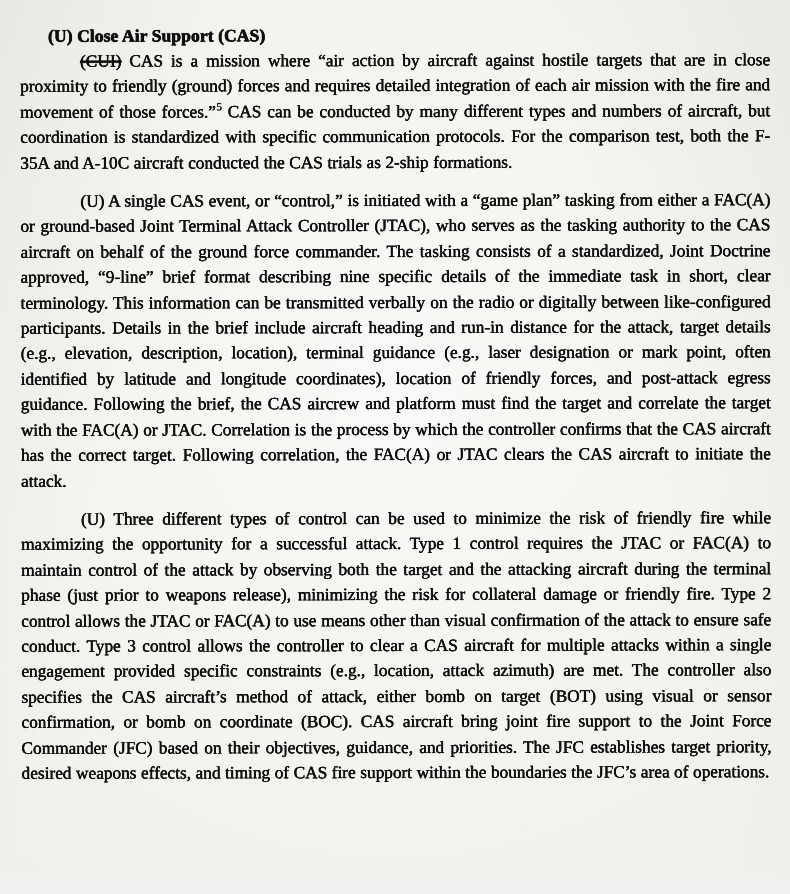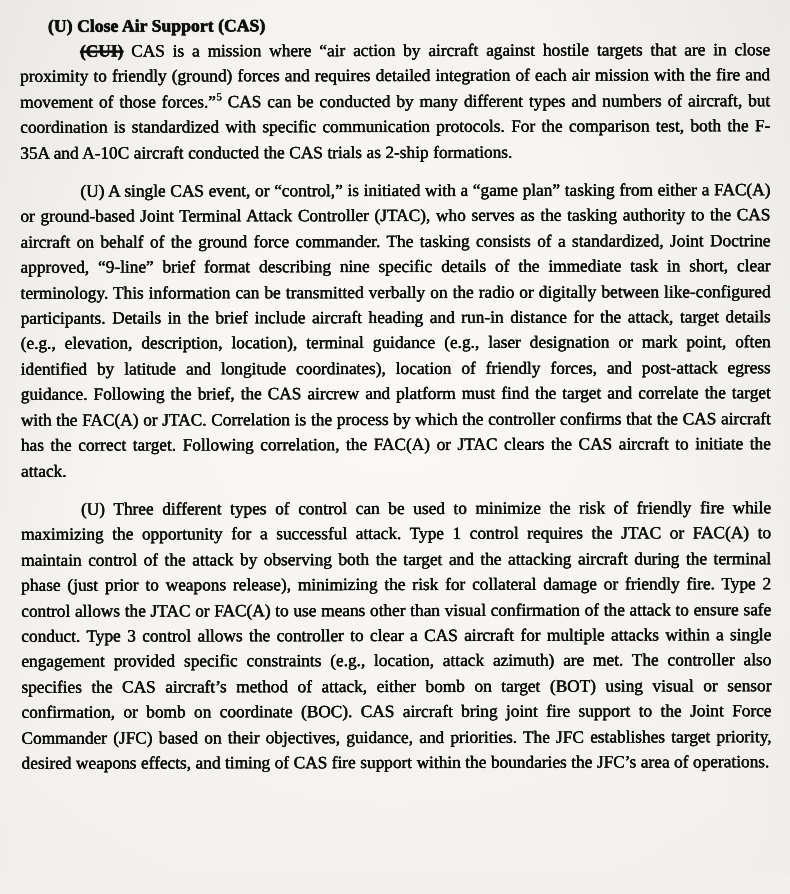--- a/index.html
+++ b/index.html
@@ -19,21 +19,21 @@
   
   #page {
     position: relative;
     width: 790px;
     height: 874px;
     background:
       linear-gradient(103deg, rgba(0,0,0,0.035) 0%, rgba(0,0,0,0) 22%),
       linear-gradient(257deg, rgba(0,0,0,0.030) 0%, rgba(0,0,0,0) 26%),
       radial-gradient(128% 112% at 50% 45%, #faf9f7 0%, #f2f0ed 58%, #e8e5e1 100%);
     box-sizing: border-box;
-    padding: 0 20px;
+    padding: 10px 20px;
   }
 
   
   #page::before {
     content: "";
     position: absolute;
     inset: 0;
     pointer-events: none;
     opacity: .5;
     background-image:
@@ -90,21 +90,20 @@
   .para .indent {
     display: inline-block;
     width: 60px;
   }
 
   
   .struck {
     text-decoration: line-through;
     text-decoration-thickness: 1.6px;
     text-decoration-color: #0e0d0c;
-    font-weight: bold;
   }
 
   .fn-ref {
     font-size: .62em;
     vertical-align: super;
     line-height: 0;
     margin-left: .5px;
   }
 
   

